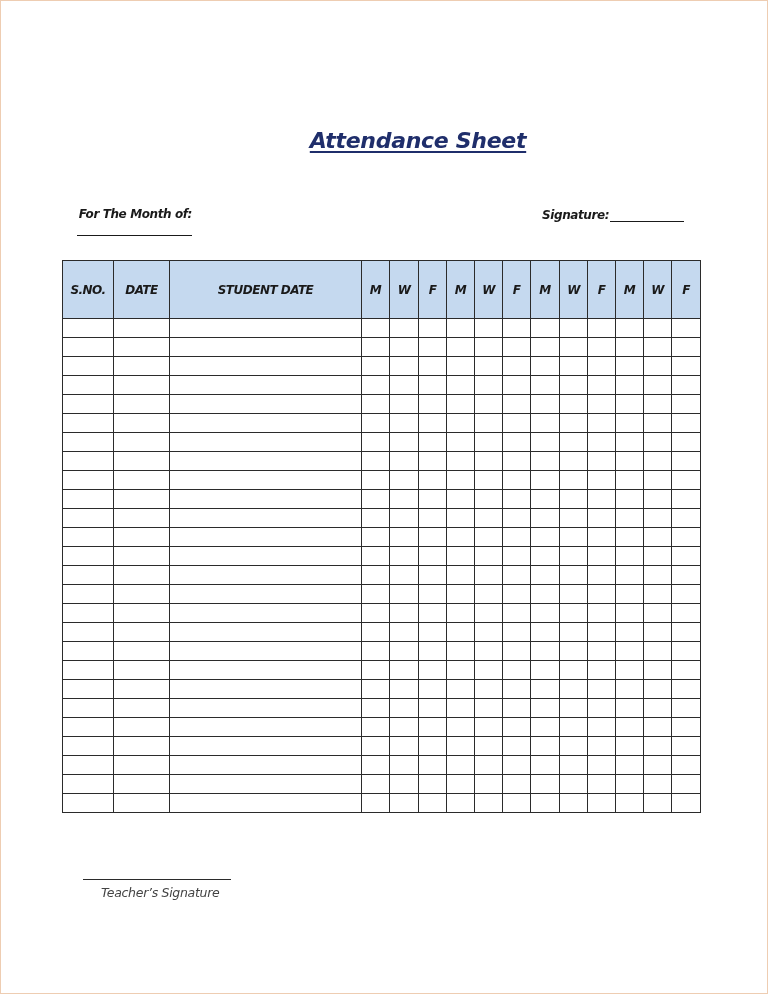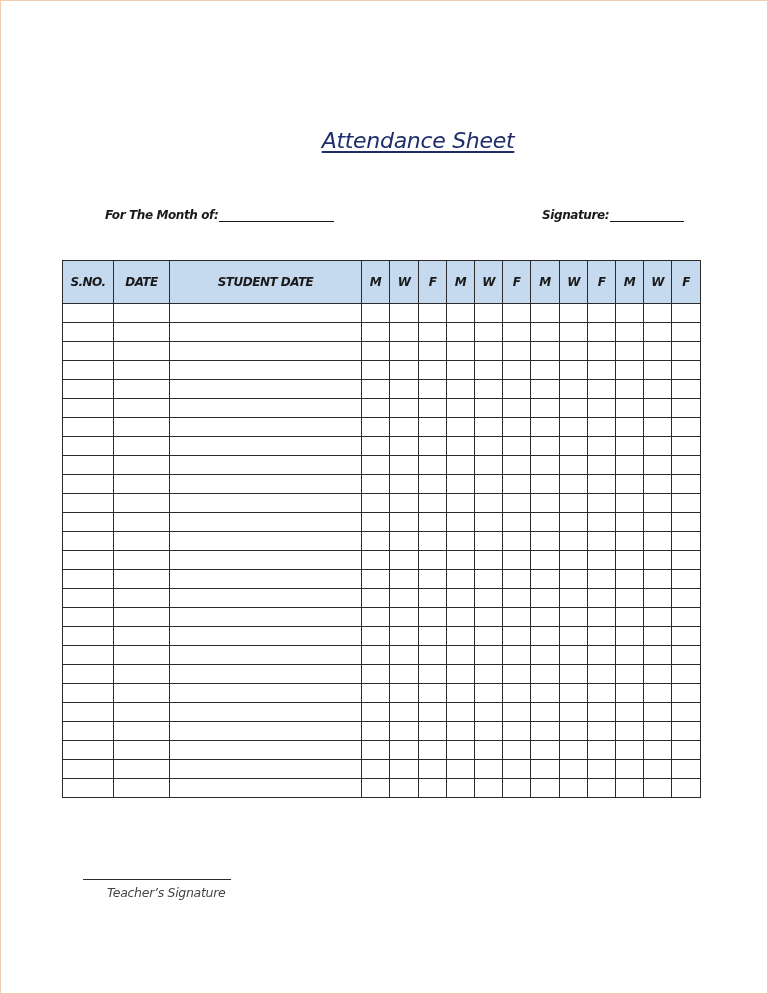--- a/index.html
+++ b/index.html
@@ -23,21 +23,21 @@
       width: 768px; height: 994px;
     }
     .title {
       position: absolute;
       left: 0; right: 0;
       top: 128px;
       text-align: center;
       padding-left: 68px;
       font-family: "DejaVu Sans", sans-serif;
       font-style: italic;
-      font-weight: normal;
+      font-weight: bold;
       font-size: 22px;
       letter-spacing: -0.3px;
       color: #1f2e6b;
     }
     .title span {
       text-decoration: underline;
       text-decoration-thickness: 2px;
       text-underline-offset: 3px;
     }
     .field {
@@ -51,42 +51,42 @@
       letter-spacing: -0.4px;
       display: flex;
       align-items: flex-end;
     }
     .field .blank {
       display: inline-block;
       border-bottom: 1.5px solid #1a1a1a;
       height: 14px;
       margin-left: 1px;
     }
-    .field-month { left: 105px; }
+    .field-month { left: 76px; flex-direction: column; }
     .field-month .blank { width: 115px; }
     .field-semester { left: 542px; }
     .field-semester .blank { width: 74px; }
 
     table.attendance {
       position: absolute;
       left: 62px;
       top: 260px;
       border-collapse: collapse;
       table-layout: fixed;
       width: 638px;
     }
     table.attendance th,
     table.attendance td {
       border: 1.6px solid #2b2b2b;
       padding: 0;
       box-sizing: border-box;
     }
     table.attendance th {
       background: #c5d9ef;
-      height: 43px;
+      height: 58px;
       font-family: "DejaVu Sans", sans-serif;
       font-style: italic;
       font-weight: bold;
       font-size: 12px;
       letter-spacing: -0.5px;
       color: #1a1a1a;
       text-align: center;
       vertical-align: middle;
     }
     table.attendance td {
@@ -97,21 +97,21 @@
       position: absolute;
       left: 83px;
       top: 879px;
     }
     .signature .line {
       width: 148px;
       border-top: 1.3px solid #2b2b2b;
     }
     .signature .label {
       margin-top: 5px;
-      margin-left: 24px;
+      margin-left: 18px;
       font-family: "DejaVu Sans", sans-serif;
       font-style: italic;
       font-size: 12.5px;
       letter-spacing: -0.3px;
       color: #444444;
     }
   </style>
 </head>
 <body>
 

